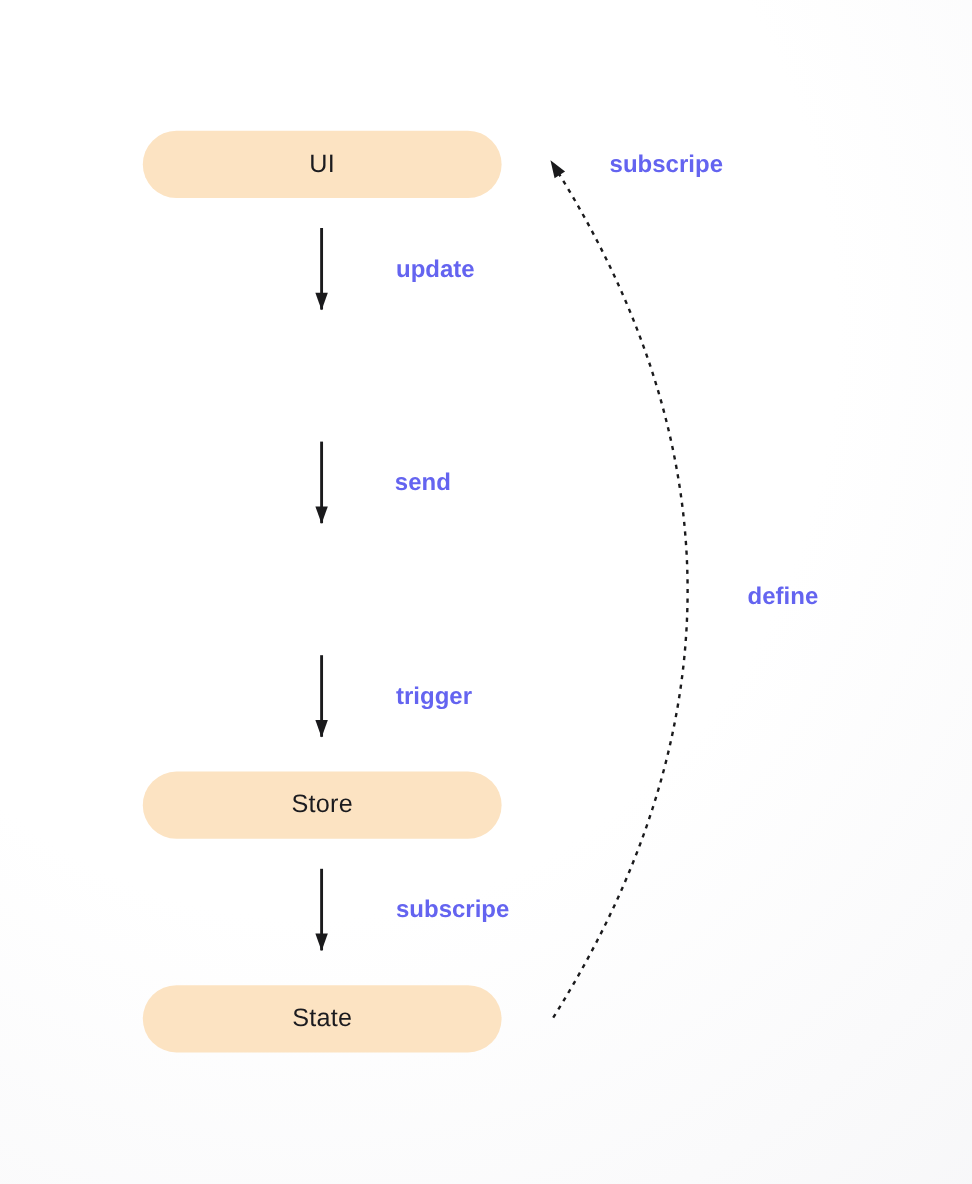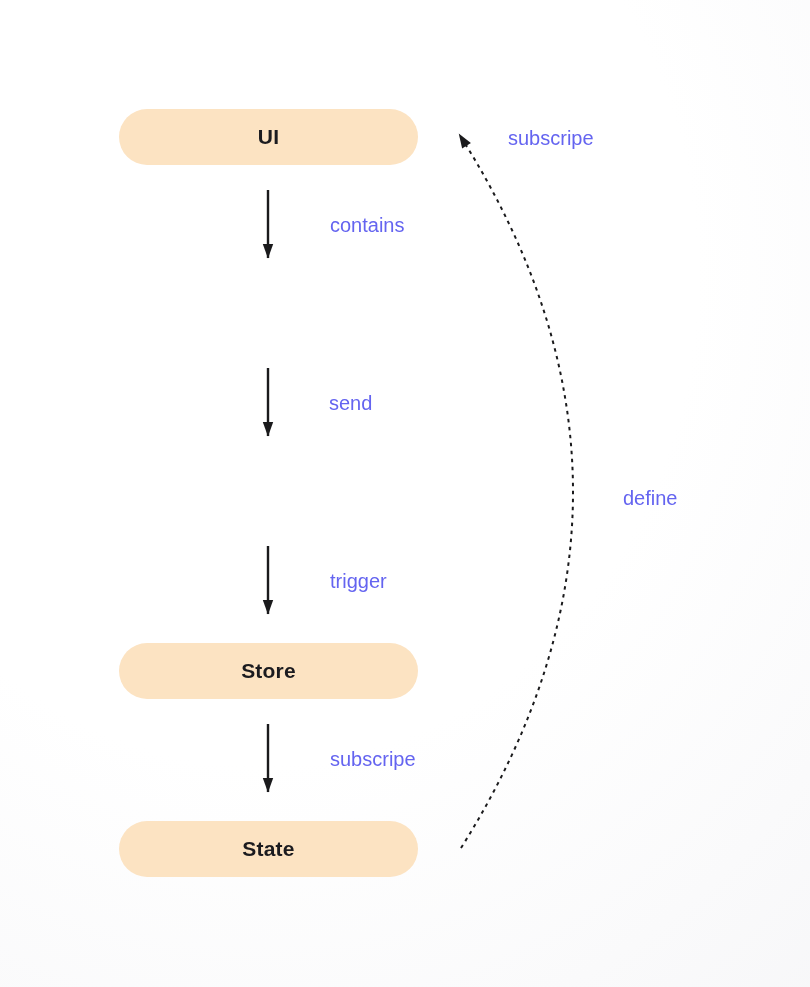--- a/index.html
+++ b/index.html
@@ -37,29 +37,29 @@
     width: 299px;
     height: 56px;
     border-radius: 28px;
     background: var(--node-fill, #fce3c2);
     display: flex;
     align-items: center;
     justify-content: center;
   }
   .node span {
     font-size: 21px;
-    font-weight: 700;
+    font-weight: 400;
     letter-spacing: 0.2px;
     color: var(--node-text, #1b1b1f);
   }
   .edge-label {
     position: absolute;
     transform: translateY(-50%);
     font-size: 20px;
-    font-weight: 400;
+    font-weight: 700;
     color: var(--edge-label, #6464f0);
     white-space: nowrap;
   }
 </style>
 </head>
 <body>
 
 <div class="canvas">
 
   <svg class="arrow-layer" width="810" height="987" viewBox="0 0 810 987" xmlns="http://www.w3.org/2000/svg">
@@ -78,20 +78,20 @@
   <div class="node" style="top:109px">
     <span>UI</span>
   </div>
   <div class="node" style="top:821px">
     <span>State</span>
   </div>
   <div class="node" style="top:643px">
     <span>Store</span>
   </div>
 
-  <div class="edge-label" style="left:330px; top:225px">contains</div>
+  <div class="edge-label" style="left:330px; top:225px">update</div>
   <div class="edge-label" style="left:329px; top:403px">send</div>
   <div class="edge-label" style="left:330px; top:581px">trigger</div>
   <div class="edge-label" style="left:330px; top:759px">subscripe</div>
   <div class="edge-label" style="left:508px; top:138px">subscripe</div>
   <div class="edge-label" style="left:623px; top:498px">define</div>
 
 </div>
 
 </body></html>

